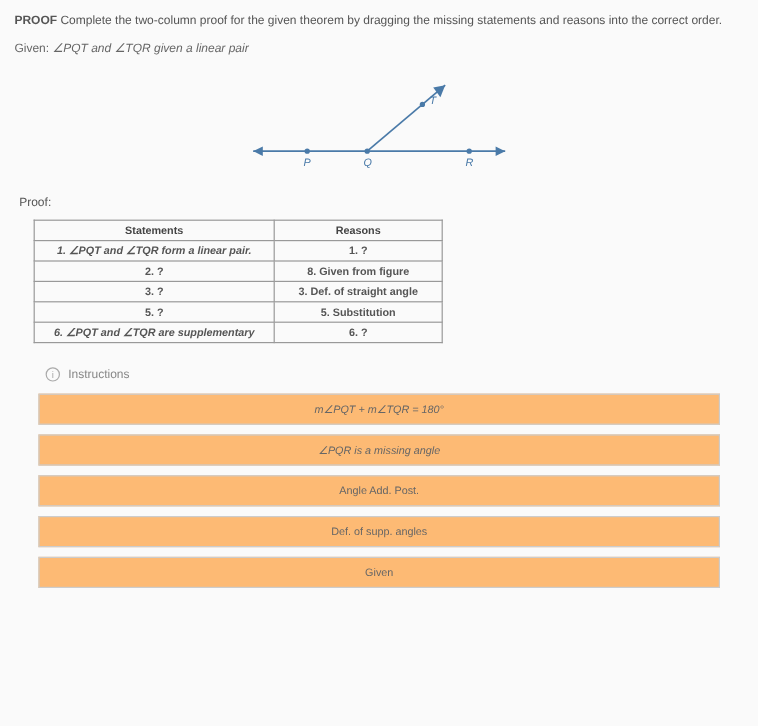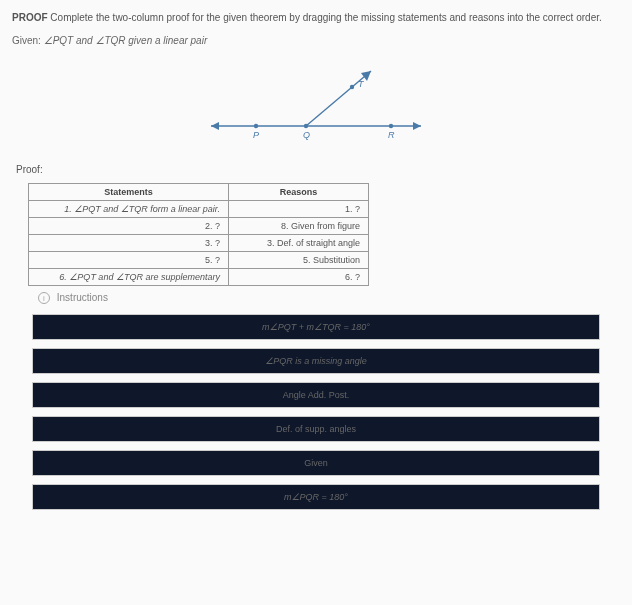--- a/index.html
+++ b/index.html
@@ -7,29 +7,29 @@
 .header-line{font-size:10px;color:#555;margin-bottom:10px}
 .theorem-block{margin-bottom:8px;font-size:10px;color:#666;line-height:1.5}
 .theorem-block .t-label{color:#668}
 .em{font-style:italic}
 .figure{width:240px;height:100px;margin:6px auto 8px auto;display:block}
 .figure line{stroke:#4a7aa8;stroke-width:1.4}
 .figure .arrow{fill:#4a7aa8}
 .figure .pt{fill:#4a7aa8}
 .figure text{font-size:9px;fill:#4a7aa8;font-style:italic}
 .proof-label{font-size:10px;color:#555;margin:4px 0 8px 4px}
-.proof-table{border-collapse:collapse;margin-left:16px;margin-bottom:6px}
-.proof-table td,.proof-table th{border:1px solid #999;padding:3px 8px;font-size:9px;color:#555;font-weight:normal;text-align:right}
+.proof-table{border-collapse:collapse;margin-left:16px;margin-bottom:20px}
+.proof-table td,.proof-table th{border:1px solid #999;padding:3px 8px;font-size:9px;color:#555;font-weight:bold;text-align:center}
 .proof-table th{text-align:center;font-weight:bold;color:#444}
 .proof-table .col-s{width:200px}
 .proof-table .col-r{width:140px}
 .instructions{font-size:10px;color:#888;margin:6px 0 6px 26px}
 .instructions .circ{display:inline-block;width:12px;height:12px;border:1px solid #aaa;border-radius:50%;text-align:center;line-height:11px;font-size:8px;color:#aaa;margin-right:4px}
 .drag-area{padding:4px 20px 10px 20px}
-.drag-item{border:1px solid #ccc;background:#0f172a;height:26px;margin-bottom:8px;display:flex;align-items:center;justify-content:center;font-size:9px;color:#666;font-style:italic}
+.drag-item{border:1px solid #ccc;background:#fdba74;height:26px;margin-bottom:8px;display:flex;align-items:center;justify-content:center;font-size:9px;color:#666;font-style:italic}
 .drag-item .txt{font-style:normal}
 </style>
 </head>
 <body>
 
 <div class="header-line">
   <b>PROOF</b>
   <span>Complete the two-column proof for the given theorem by dragging the missing statements and reasons into the correct order.</span>
 </div>
 
@@ -101,16 +101,13 @@
     </div>
   <div class="drag-item">
       <span class="txt">Angle Add. Post.</span>
     </div>
   <div class="drag-item">
       <span class="txt">Def. of supp. angles</span>
     </div>
   <div class="drag-item">
       <span class="txt">Given</span>
     </div>
-  <div class="drag-item">
-      <span>m∠PQR = 180°</span>
-    </div>
 </div>
 
 </body></html>

